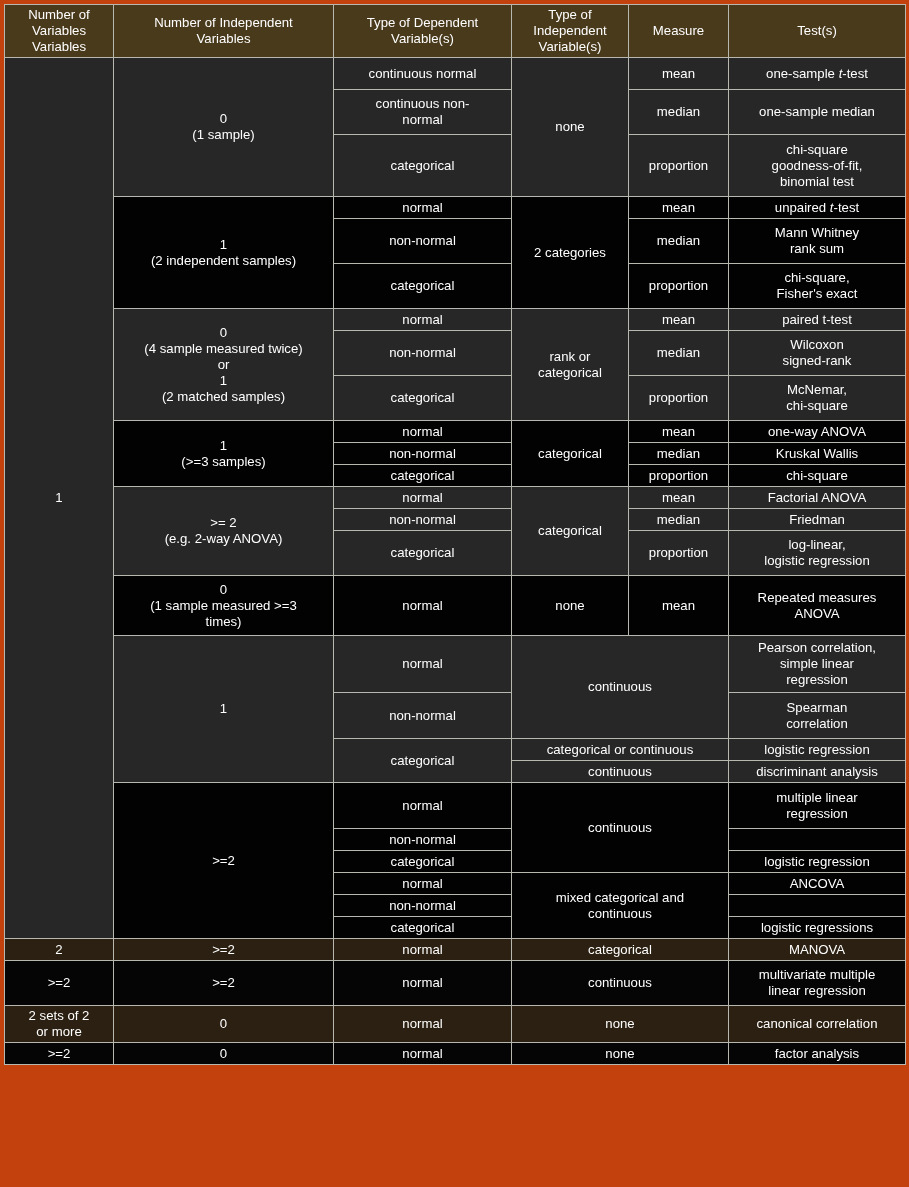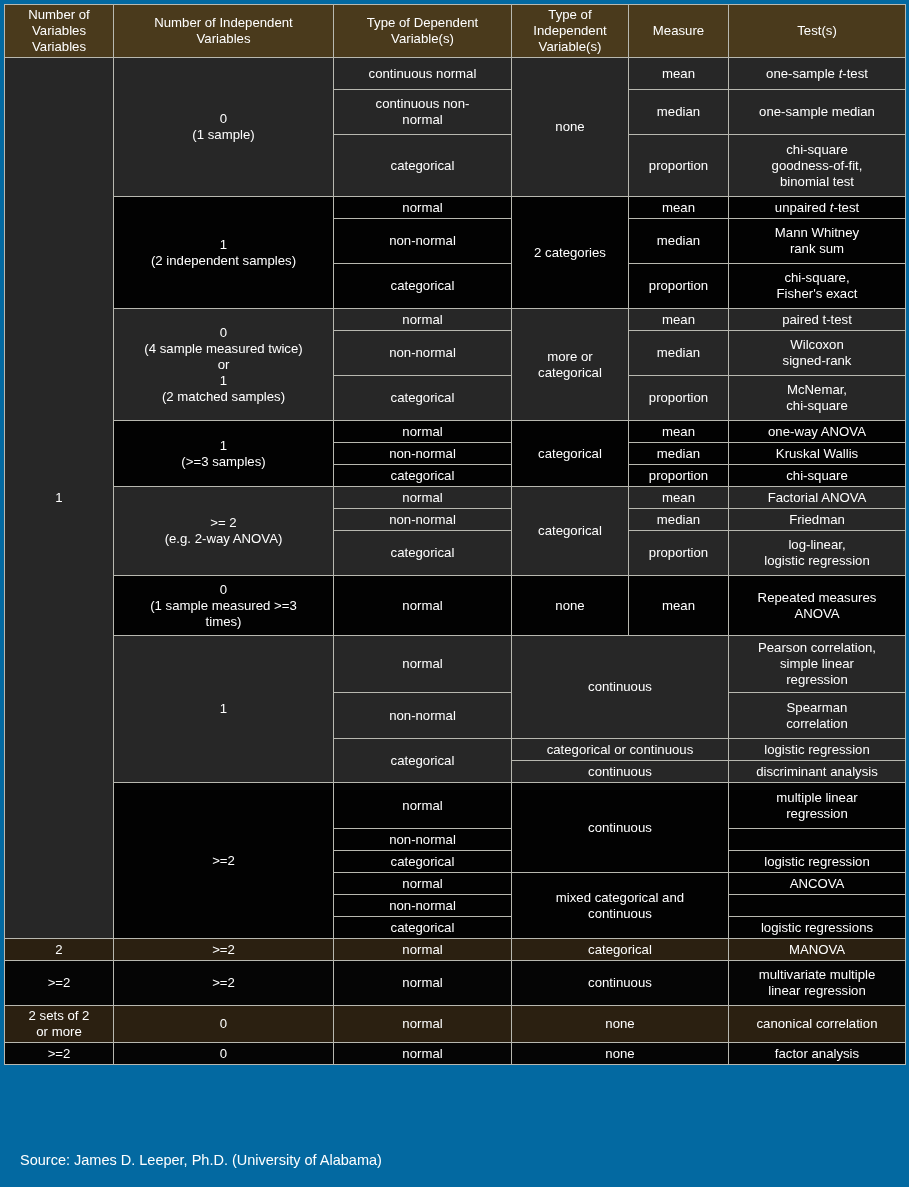--- a/index.html
+++ b/index.html
@@ -7,21 +7,21 @@
     width: 909px;
     height: 1187px;
     background: #000000;
     font-family: "Liberation Sans", sans-serif;
     overflow: hidden;
   }
   #root {
     position: relative;
     width: 909px;
     height: 1187px;
-    background: #0369a1;
+    background: #c2410c;
     padding: 4px 4px 0 4px;
   }
   table.stat-table {
     width: 901px;
     border-collapse: collapse;
     table-layout: fixed;
     color: #ffffff;
     font-size: 13.2px;
   }
   table.stat-table td, table.stat-table th {
@@ -168,21 +168,21 @@
     <tr>
       <td class="bg-dark" rowspan="3">
         <span>0</span><br>
         <span>(4 sample measured twice)</span><br>
         <span>or</span><br>
         <span>1</span><br>
         <span>(2 matched samples)</span>
       </td>
       <td class="bg-dark" style="height:22px">normal</td>
       <td class="bg-dark" rowspan="3">
-        <span>more or</span><br>
+        <span>rank or</span><br>
         <span>categorical</span>
       </td>
       <td class="bg-dark">mean</td>
       <td class="bg-dark">paired t-test</td>
     </tr>
     <tr>
       <td class="bg-dark" style="height:45px">non-normal</td>
       <td class="bg-dark">median</td>
       <td class="bg-dark">
         <span>Wilcoxon</span><br>
@@ -350,15 +350,14 @@
       <td class="bg-bblack" style="height:22px">&gt;=2</td>
       <td class="bg-bblack">0</td>
       <td class="bg-bblack">normal</td>
       <td class="bg-bblack" colspan="2">none</td>
       <td class="bg-bblack">factor analysis</td>
     </tr>
 
   </tbody>
 </table>
 
-<div class="source">Source: James D. Leeper, Ph.D. (University of Alabama)</div>
 
 </div>
 
 </body></html>

